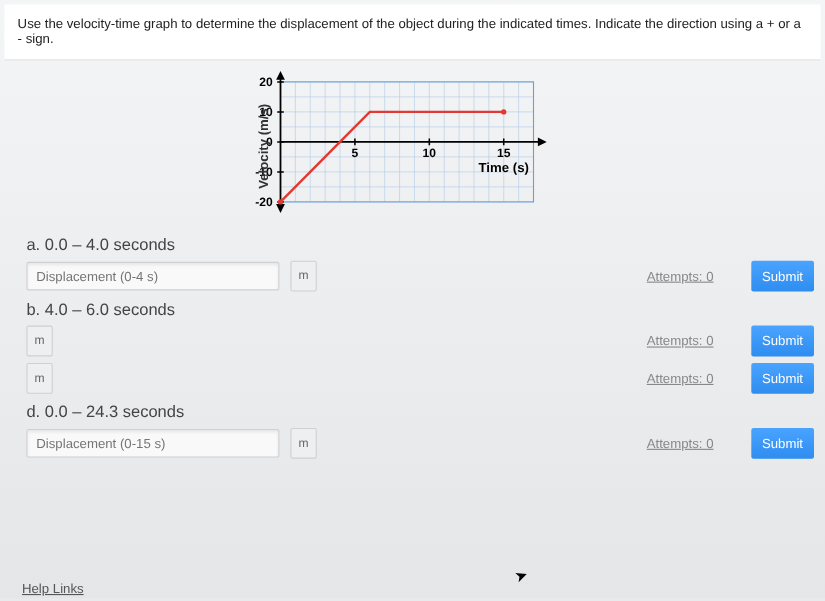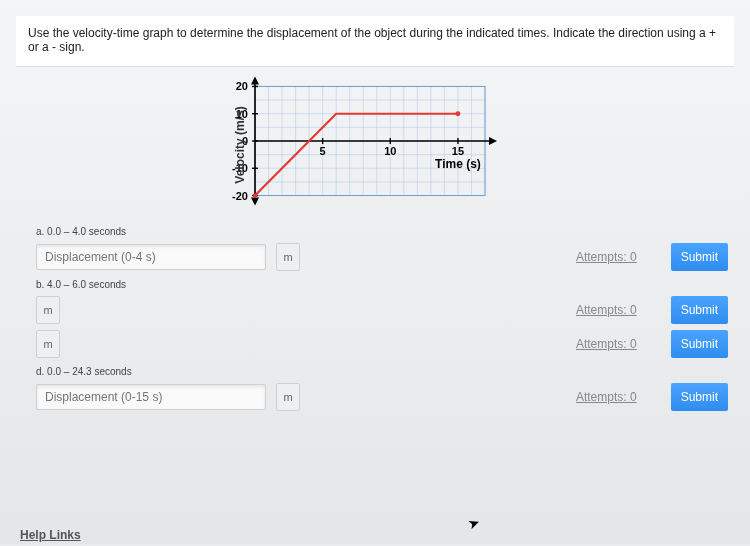--- a/index.html
+++ b/index.html
@@ -9,21 +9,21 @@
     color: #333;
     font-size: 13px;
   }
   .page {
     width: 750px;
     height: 544px;
     box-sizing: border-box;
     background: linear-gradient(#f4f5f6, #e5e6e8);
     position: relative;
     overflow: hidden;
-    padding: 16px;
+    padding: 4px;
   }
   .topbar {
     background: #fff;
     border-bottom: 1px solid #dcddde;
     padding: 10px 12px 12px;
     font-size: 12px;
     color: #222;
   }
   .chart-wrap {
     text-align: center;
@@ -40,21 +40,21 @@
     transform: translateY(-50%) rotate(-90deg);
     transform-origin: center;
     font-weight: bold;
     font-size: 12px;
     white-space: nowrap;
   }
   .content {
     padding: 0 10px 0 20px;
   }
   .part-label {
-    font-size: 10px;
+    font-size: 15px;
     color: #444;
     margin: 8px 0 6px 0;
   }
   .row {
     display: flex;
     align-items: center;
     margin-bottom: 6px;
     gap: 10px;
   }
   .input-box {
@@ -101,21 +101,20 @@
     margin-right: -4px;
   }
   .help-links {
     position: absolute;
     left: 20px;
     bottom: 2px;
     font-size: 12px;
     color: #555;
     text-decoration: underline;
     cursor: pointer;
-    font-weight: bold;
   }
   .cursor-arrow {
     position: absolute;
     left: 468px;
     top: 515px;
     font-size: 14px;
     color: #000;
     transform: rotate(-20deg);
   }
 </style>

